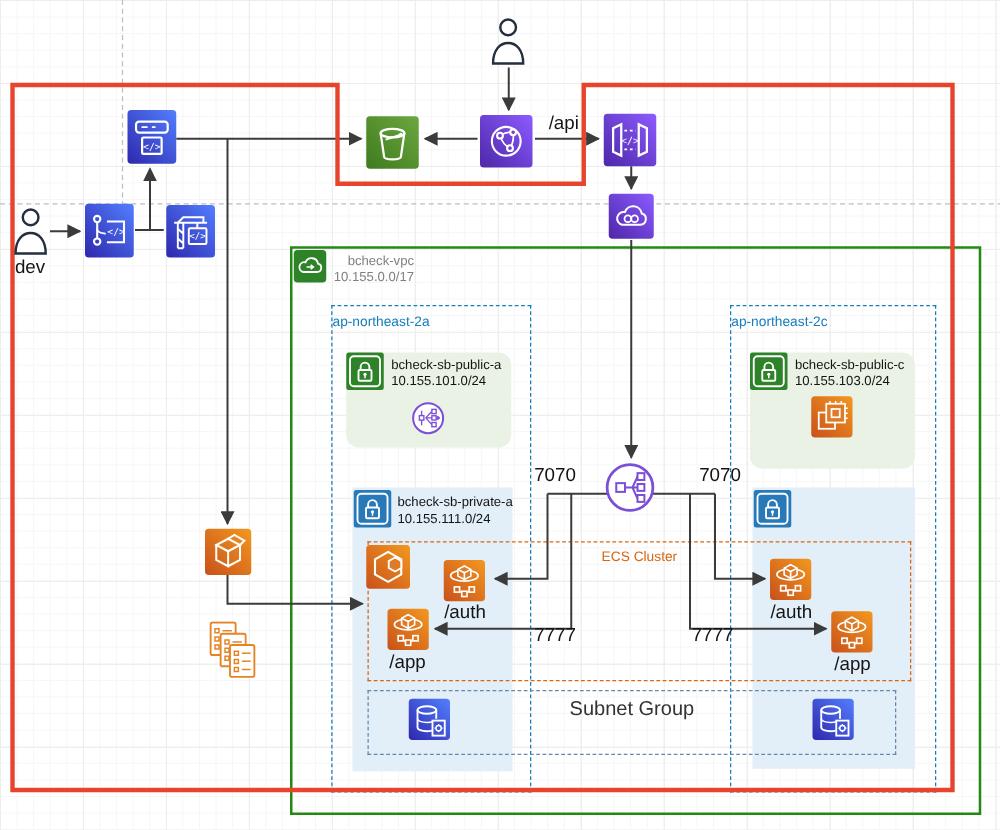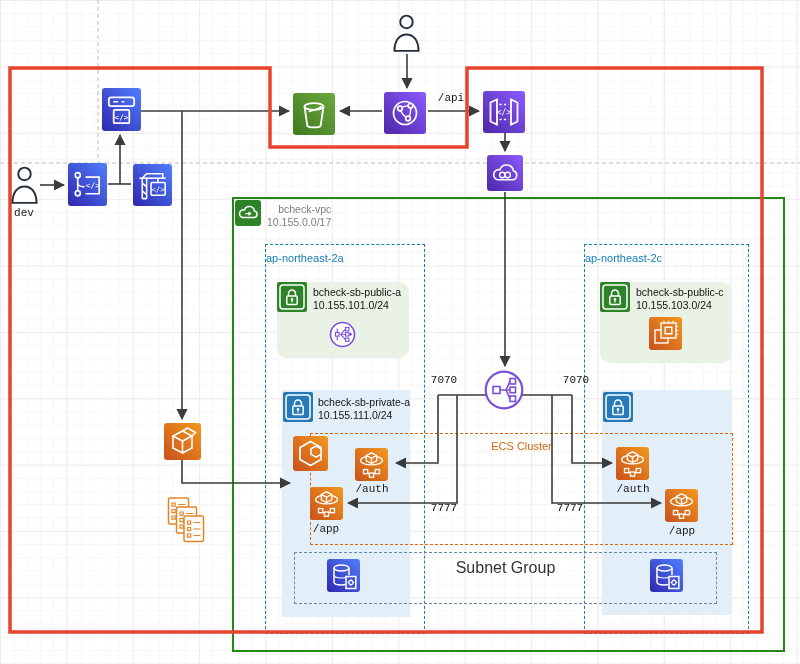--- a/index.html
+++ b/index.html
@@ -23,21 +23,21 @@
   .grad-green{background:linear-gradient(to top right,#3F7A1F,#6CA83D);}
   .grad-orange{background:linear-gradient(to top right,#C8511B,#F3981F);}
   .lock-green{background:var(--c-public_lock_green,#2E8228);}
   .lock-blue{background:var(--c-private_lock_blue,#2779B8);}
   .vpc-box{border:2px solid var(--c-vpc_green,#248814);}
   .az-box{border:1.5px dashed var(--c-az_blue,#147EBA);}
   .subnet-public{background:var(--c-public_subnet_bg,#E9F2E4);border-radius:10px;}
   .subnet-private{background:var(--c-private_subnet_bg,#E2EEF8);}
   .cluster-box{border:1.5px dashed var(--c-ecs_orange,#D86613);}
   .sng-box{border:1.3px dashed var(--c-subnet_group_slate,#6688AA);}
-  .lbl{position:absolute;color:#151515;font-size:11px;line-height:13px;text-align:center;white-space:nowrap;font-family:Liberation Mono, monospace;}
+  .lbl{position:absolute;color:#151515;font-size:15px;line-height:13px;text-align:center;white-space:nowrap;}
   .az-lbl{position:absolute;top:7px;left:0;right:0;
           color:var(--c-az_blue,#147EBA);font-size:11px;}
   .cluster-lbl{position:absolute;top:6px;left:0;right:0;text-align:center;
           color:var(--c-ecs_orange,#D86613);font-size:11px;}
   .sng-lbl{position:absolute;top:6px;left:0;right:0;text-align:center;color:#333;font-size:16px;}
   .sn-head{position:absolute;left:36px;top:4px;text-align:left;font-size:10.5px;line-height:12.5px;color:#141414;white-space:nowrap;}
   .vpc-head{position:absolute;left:33px;top:4px;text-align:right;font-size:10.5px;line-height:12.5px;color:#7f7f7f;white-space:nowrap;}
   .lock{position:absolute;left:0;top:0;width:30px;height:30px;border-radius:2px;}
   .lock svg{width:100%;height:100%;display:block;}
   .wires{position:absolute;left:0;top:0;pointer-events:none;}
@@ -79,21 +79,21 @@
         <circle cx="15" cy="17.4" r="1.3" fill="#fff" stroke="none"></circle>
           <path d="M15 18.3 v2.2" stroke-width="1.2"></path>
       </svg>
     </div>
     <div class="sn-head">
       <div>bcheck-sb-public-a</div>
       <div>10.155.101.0/24</div>
     </div>
   </div>
 
-  <div class="abs subnet-public" style="left:600px;top:282px;width:132px;height:81px;">
+  <div class="abs subnet-public" style="left:600px;top:282px;width:132px;height:93px;">
     <div class="lock lock-green">
       <svg viewBox="0 0 30 30" fill="none" stroke="#fff" stroke-width="1.5">
         <rect x="3" y="3" width="24" height="24" rx="3"></rect>
         <path d="M11.5 14 v-2.4 a3.5 3.5 0 0 1 7 0 V14"></path>
         <rect x="9.8" y="14" width="10.4" height="8.6" rx="1"></rect>
         <circle cx="15" cy="17.4" r="1.3" fill="#fff" stroke="none"></circle>
           <path d="M15 18.3 v2.2" stroke-width="1.2"></path>
       </svg>
     </div>
     <div class="sn-head">
@@ -123,21 +123,21 @@
       <svg viewBox="0 0 30 30" fill="none" stroke="#fff" stroke-width="1.5">
         <rect x="3" y="3" width="24" height="24" rx="3"></rect>
         <path d="M11.5 14 v-2.4 a3.5 3.5 0 0 1 7 0 V14"></path>
         <rect x="9.8" y="14" width="10.4" height="8.6" rx="1"></rect>
         <circle cx="15" cy="17.4" r="1.3" fill="#fff" stroke="none"></circle>
           <path d="M15 18.3 v2.2" stroke-width="1.2"></path>
       </svg>
     </div>
   </div>
 
-  <div class="abs cluster-box" style="left:310px;top:433px;width:421px;height:110px;">
+  <div class="abs cluster-box" style="left:294px;top:433px;width:421px;height:110px;padding-left:12px;">
     <div class="cluster-lbl">ECS Cluster</div>
   </div>
 
   <div class="abs sng-box" style="left:294px;top:552px;width:421px;height:50px;">
     <div class="sng-lbl">Subnet Group</div>
   </div>
 
   <svg class="wires" width="800" height="664">
     <defs>
       <marker id="ah" viewBox="0 0 10 10" refX="9" refY="5" markerWidth="7" markerHeight="7" orient="auto">

